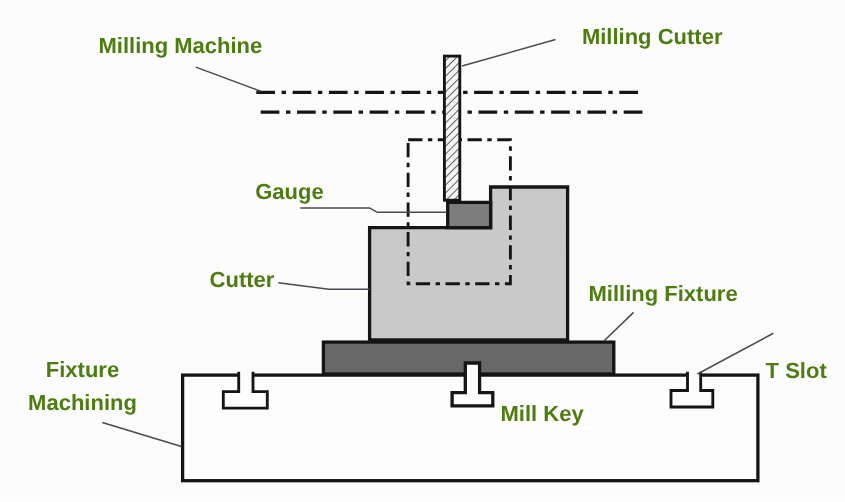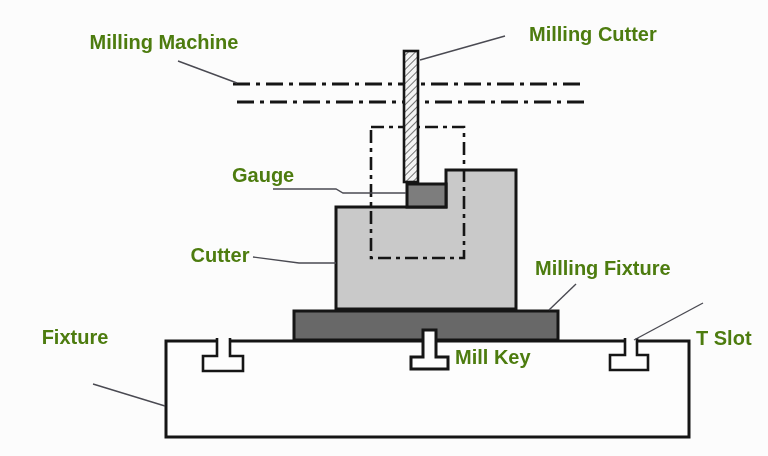--- a/index.html
+++ b/index.html
@@ -77,19 +77,20 @@
   <div class="label" style="left:232px; top:160px;">Gauge</div>
 
   <div class="label center" style="left:158px; top:240px; width:124px;">
     <span class="line">Cutter</span>
   </div>
 
   <div class="label" style="left:535px; top:253px;">Milling Fixture</div>
 
   <div class="label" style="left:696px; top:291px;margin-top:32px;">T Slot</div>
 
-  <div class="label" style="left:455px; top:342px;text-align:right;">Mill Key</div>
+  <div class="label" style="left:455px; top:362px;text-align:right;">Mill Key</div>
 
   <div class="label center" style="left:8px; top:322px; width:134px;">
     <span class="line">Fixture</span>
+    <span class="line">Machining</span>
   </div>
 
 </div>
 
 </body></html>

